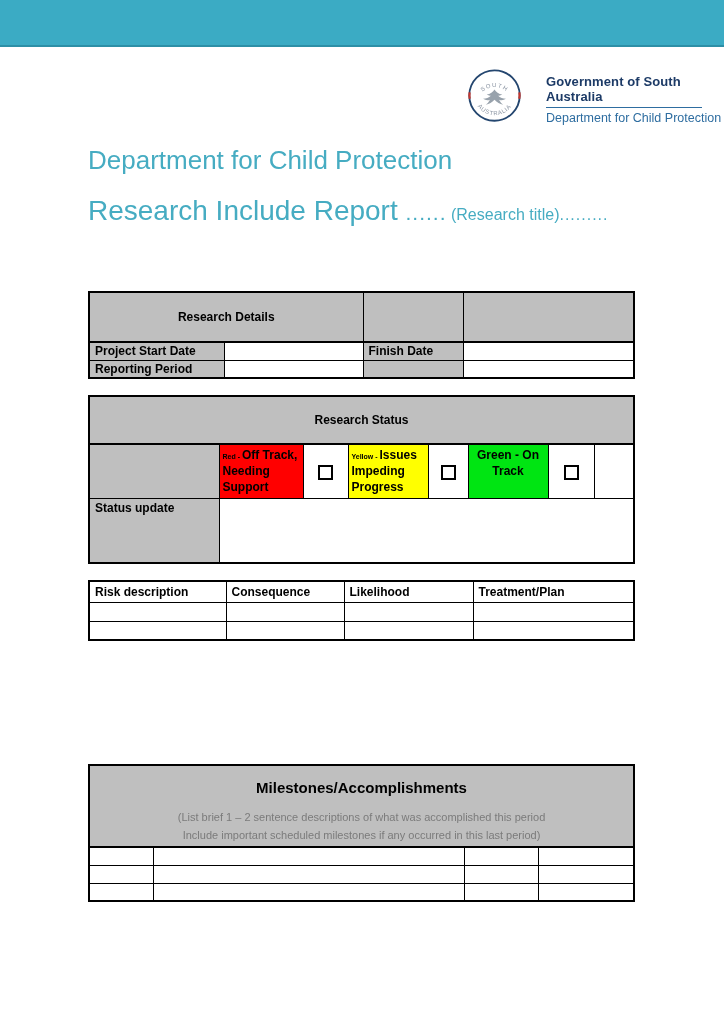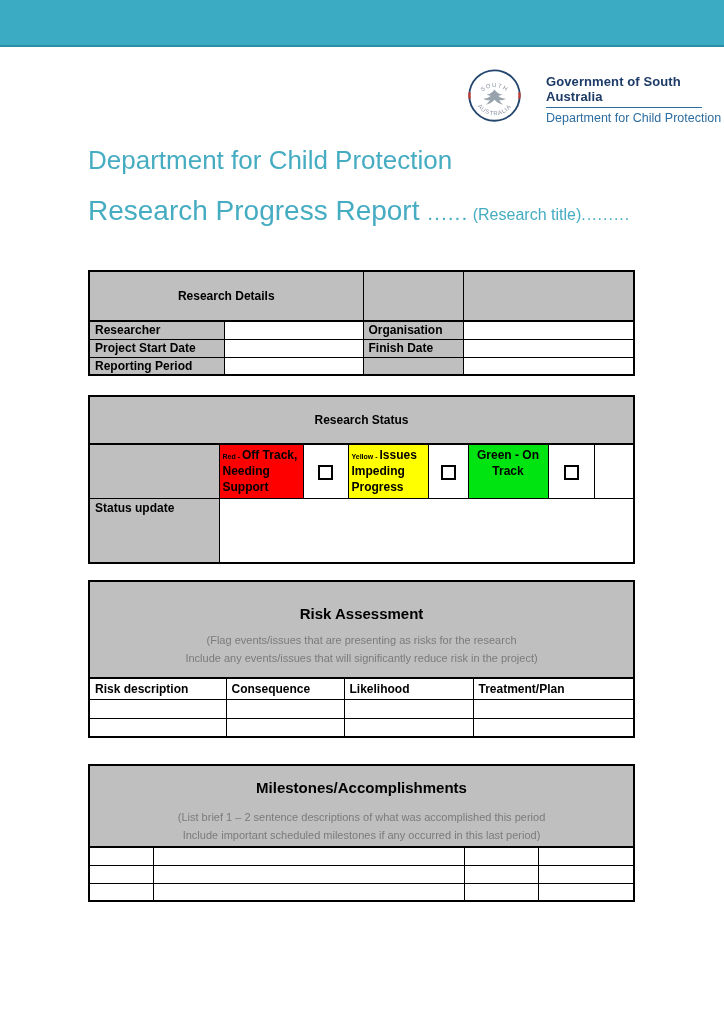--- a/index.html
+++ b/index.html
@@ -53,21 +53,21 @@
   }
   td.gray  { background: #bfbfbf; }
   td.white { background: #ffffff; }
   .section-title { font-size: 15px; font-weight: bold; text-align: center; color: #000; }
   .section-sub { font-size: 11px; color: #7b7b7b; text-align: center; line-height: 1.55; }
   td.label { font-weight: bold; padding: 1px 5px; font-size: 11.5px; }
   td.colhead { font-weight: bold; padding: 1px 5px; vertical-align: top; background: #fff; font-size: 12px; }
   tr.headrow td { border-bottom-width: 2px; }
 
   
-  #t-details { top: 270px; width: 545px; }
+  #t-details { top: 291px; width: 545px; }
 
   
   #t-status { top: 395px; width: 545px; }
   .chip { vertical-align: top !important; padding: 2px 3px; font-weight: bold; font-size: 9px; line-height: 1.35; }
   .chip .sm { font-size: 7px; }
   .chip-green { text-align: center; font-size: 10px; }
   td.cb-cell { vertical-align: top; text-align: center; background: #fff; }
   .checkbox {
     display: inline-block; width: 15px; height: 15px;
     border: 2px solid #000; background: #fff; margin-top: 5px;
@@ -110,41 +110,35 @@
     </svg>
     <div class="logo-text">
       <div class="logo-org">Government of South Australia</div>
       <div class="logo-rule"></div>
       <div class="logo-dept">Department for Child Protection</div>
     </div>
   </div>
 
   <div class="title1">Department for Child Protection</div>
   <div class="title2">
-    <span>Research Progress Report </span><span class="dots-lg">......</span><span class="subtitle"> (Research title)</span><span class="dots-sm">.........</span>
+    <span>Research Include Report </span><span class="dots-lg">......</span><span class="subtitle"> (Research title)</span><span class="dots-sm">.........</span>
   </div>
 
   <table class="doc" id="t-details">
     <colgroup>
         <col style="width:135px">
         <col style="width:139px">
         <col style="width:100px">
         <col style="width:171px">
       </colgroup>
     <tbody>
         <tr class="headrow" style="height:50px">
       <td class="gray section-title" colspan="2">Research Details</td>
       <td class="gray"></td>
       <td class="gray"></td>
-    </tr>
-    <tr style="height:18px">
-      <td class="gray label">Researcher</td>
-      <td class="white"></td>
-      <td class="gray label">Organisation</td>
-      <td class="white"></td>
     </tr>
     <tr style="height:18px">
       <td class="gray label">Project Start Date</td>
       <td class="white"></td>
       <td class="gray label">Finish Date</td>
       <td class="white"></td>
     </tr>
     <tr style="height:18px">
       <td class="gray label">Reporting Period</td>
       <td class="white"></td>
@@ -199,29 +193,20 @@
     </table>
 
   <table class="doc" id="t-risk" style="top:580px; width:545px">
     <colgroup>
         <col style="width:137px">
         <col style="width:118px">
         <col style="width:129px">
         <col style="width:161px">
       </colgroup>
     <tbody>
-        <tr class="headrow" style="height:97px">
-      <td class="gray bighead" colspan="4">
-        <div class="section-title">Risk Assessment</div>
-        <div class="section-sub">
-          <div>(Flag events/issues that are presenting as risks for the research</div>
-          <div>Include any events/issues that will significantly reduce risk in the project)</div>
-        </div>
-      </td>
-    </tr>
     <tr style="height:21px">
       <td class="colhead">Risk description</td>
       <td class="colhead">Consequence</td>
       <td class="colhead">Likelihood</td>
       <td class="colhead">Treatment/Plan</td>
     </tr>
     <tr style="height:19px">
       <td class="white"></td>
       <td class="white"></td>
       <td class="white"></td>

